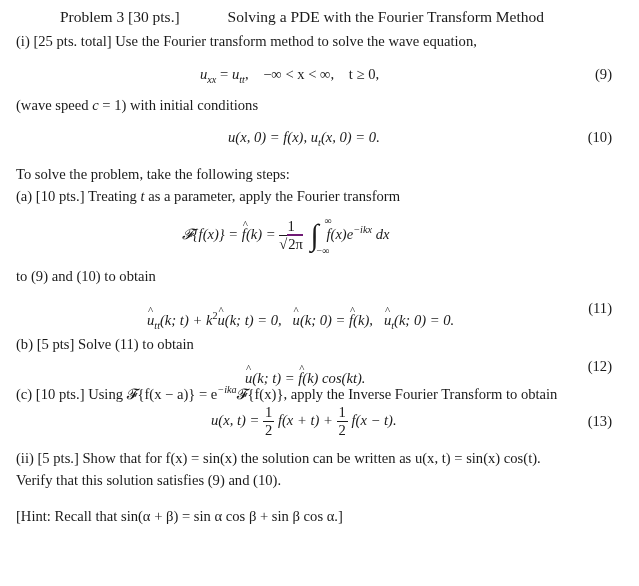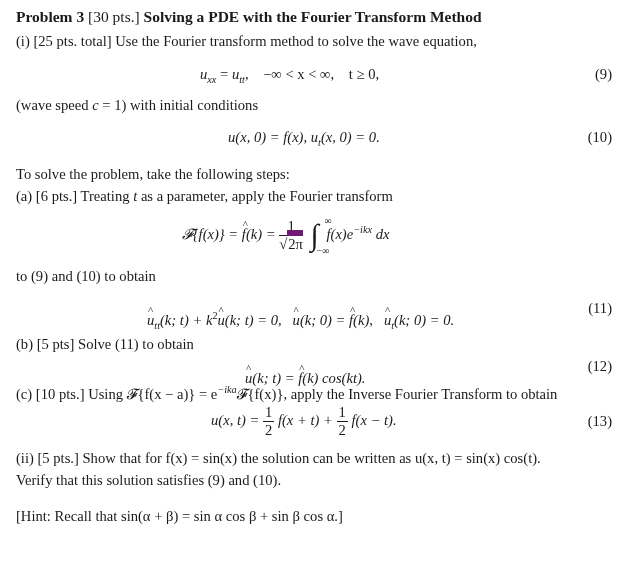--- a/index.html
+++ b/index.html
@@ -3,34 +3,34 @@
 <meta charset="utf-8">
 <style>
   html, body { margin: 0; padding: 0; background: #ffffff; }
   body {
     width: 639px; height: 586px; overflow: hidden; position: relative;
     font-family: "Liberation Serif", "DejaVu Serif", serif;
     color: #1a1a1a; font-size: 14.6px;
   }
   .line { position: absolute; left: 16px; white-space: nowrap; }
   .title { top: 8px; font-size: 15.5px; }
-  .title b { font-weight: bold; }
+  .title b { font-weight: normal; margin-left: 44px; }
   .eq { position: absolute; white-space: nowrap; }
   .eqnum { position: absolute; right: 27px; white-space: nowrap; }
   i.m { font-style: italic; }
   sub, sup { font-size: 70%; line-height: 0; }
   .hat { position: relative; display: inline-block; }
   .hat::before { content: "^"; position: absolute; left: 1px; top: -8px; font-size: 11px; font-style: normal; }
   .frac { display: inline-block; vertical-align: middle; text-align: center; }
   .frac > span { display: block; line-height: 1.15; }
   .frac .num { border-bottom: 1px solid #1a1a1a; padding: 0 2px; }
   .integral { display: inline-block; position: relative; font-size: 30px; vertical-align: middle; margin: 0 4px 0 4px; line-height: 1; }
   .integral .up { position: absolute; font-size: 10px; top: -4px; left: 14px; }
   .integral .lo { position: absolute; font-size: 10px; bottom: -6px; left: 6px; }
-  .sqrt { border-top: 6px solid #701a75; padding-left: 1px; }
+  .sqrt { border-top: 2px solid #701a75; padding-left: 1px; }
 </style>
 </head>
 <body>
 
 <div>
 
   <div class="line title">
     <b>Problem 3</b>
     <span>[30 pts.]</span>
     <b>Solving a PDE with the Fourier Transform Method</b>
@@ -51,21 +51,21 @@
   </div>
 
   <div class="eq" style="top:129px; left:228px">
     <i class="m">u(x, 0) = f(x),  u</i><sub><i class="m">t</i></sub><i class="m">(x, 0) = 0.</i>
   </div>
   <div class="eqnum" style="top:129px">(10)</div>
 
   <div class="line" style="top:166px">To solve the problem, take the following steps:</div>
 
   <div class="line" style="top:188px">
-    <span>(a) [6 pts.]</span>
+    <span>(a) [10 pts.]</span>
     <span>Treating </span><i class="m">t</i><span> as a parameter, apply the Fourier transform</span>
   </div>
 
   <div class="eq" style="top:218px; left:182px">
     <i class="m">𝓕{f(x)} = </i><i class="m hat">f</i><i class="m">(k) = </i>
     <span class="frac">
       <span class="num">1</span>
       <span><span>√</span><span class="sqrt">2π</span></span>
     </span>
     <span class="integral"><span>∫</span><span class="up">∞</span><span class="lo">−∞</span></span>

